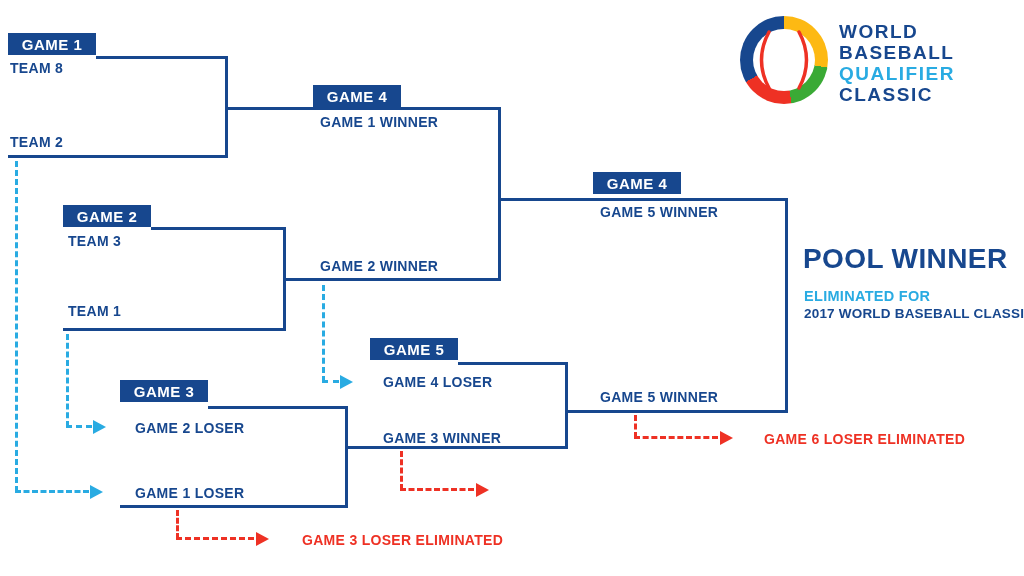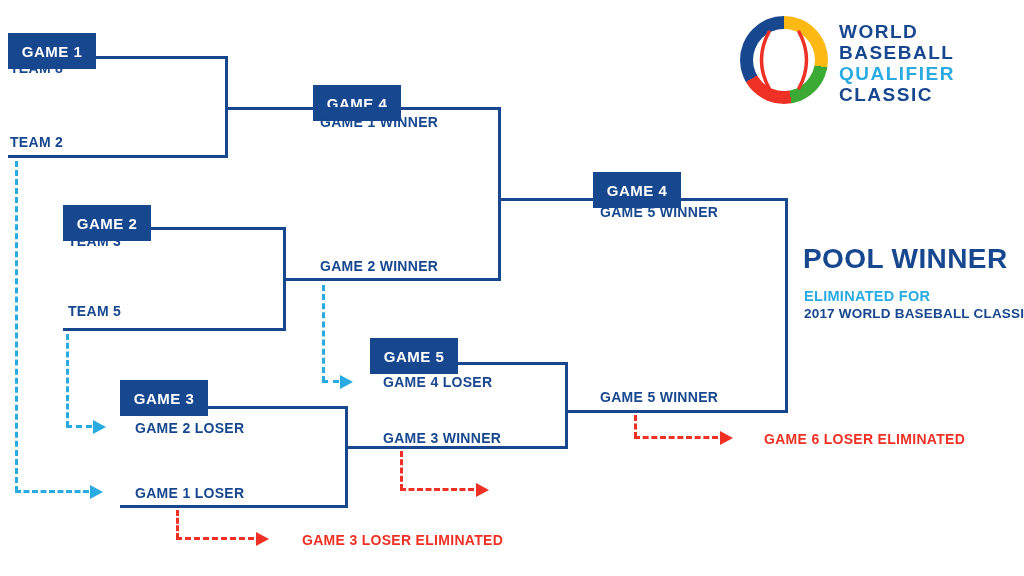--- a/index.html
+++ b/index.html
@@ -1,19 +1,19 @@
 <!DOCTYPE html>
 <html style="--navy: #17478e; --cyan: #29abe2; --red: #ee3124; --yellow: #fdb913; --green: #3aaa35;"><head>
 <meta charset="utf-8">
 <style>
   html,body{margin:0;padding:0;background:#fff;}
   #canvas{position:relative;width:1024px;height:576px;background:#fff;overflow:hidden;
           font-family:"Liberation Sans",sans-serif;}
 
-  .hdr{position:absolute;width:88px;height:36px;background:var(--navy,#17478e);color:#fff;
+  .hdr{position:absolute;width:88px;height:22px;background:var(--navy,#17478e);color:#fff;
        font-weight:bold;font-size:15px;display:flex;align-items:center;justify-content:center;
        letter-spacing:.5px;white-space:nowrap;}
   .slot{position:absolute;color:var(--navy,#17478e);font-weight:bold;font-size:14px;
         letter-spacing:.3px;white-space:nowrap;}
   .ln{position:absolute;background:var(--navy,#17478e);}
 
   .dv{position:absolute;width:0;border-left:3px dashed;}
   .dh{position:absolute;height:0;border-top:3px dashed;}
   .c{border-color:var(--cyan,#29abe2);}
   .r{border-color:var(--red,#ee3124);}
@@ -70,21 +70,21 @@
   <div class="hdr" style="left:8px;top:33px">GAME 1</div>
   <div class="hdr" style="left:63px;top:205px">GAME 2</div>
   <div class="hdr" style="left:120px;top:380px">GAME 3</div>
   <div class="hdr" style="left:313px;top:85px">GAME 4</div>
   <div class="hdr" style="left:370px;top:338px">GAME 5</div>
   <div class="hdr" style="left:593px;top:172px">GAME 4</div>
 
   <div class="slot" style="left:10px;top:60px">TEAM 8</div>
   <div class="slot" style="left:10px;top:134px">TEAM 2</div>
   <div class="slot" style="left:68px;top:233px">TEAM 3</div>
-  <div class="slot" style="left:68px;top:303px">TEAM 5</div>
+  <div class="slot" style="left:68px;top:303px">TEAM 1</div>
   <div class="slot" style="left:135px;top:420px">GAME 2 LOSER</div>
   <div class="slot" style="left:135px;top:485px">GAME 1 LOSER</div>
   <div class="slot" style="left:320px;top:114px">GAME 1 WINNER</div>
   <div class="slot" style="left:320px;top:258px">GAME 2 WINNER</div>
   <div class="slot" style="left:383px;top:374px">GAME 4 LOSER</div>
   <div class="slot" style="left:383px;top:430px">GAME 3 WINNER</div>
   <div class="slot" style="left:600px;top:204px">GAME 5 WINNER</div>
   <div class="slot" style="left:600px;top:389px">GAME 5 WINNER</div>
 
   <div class="ln" style="left:96px;top:56px;width:129px;height:3px"></div>

